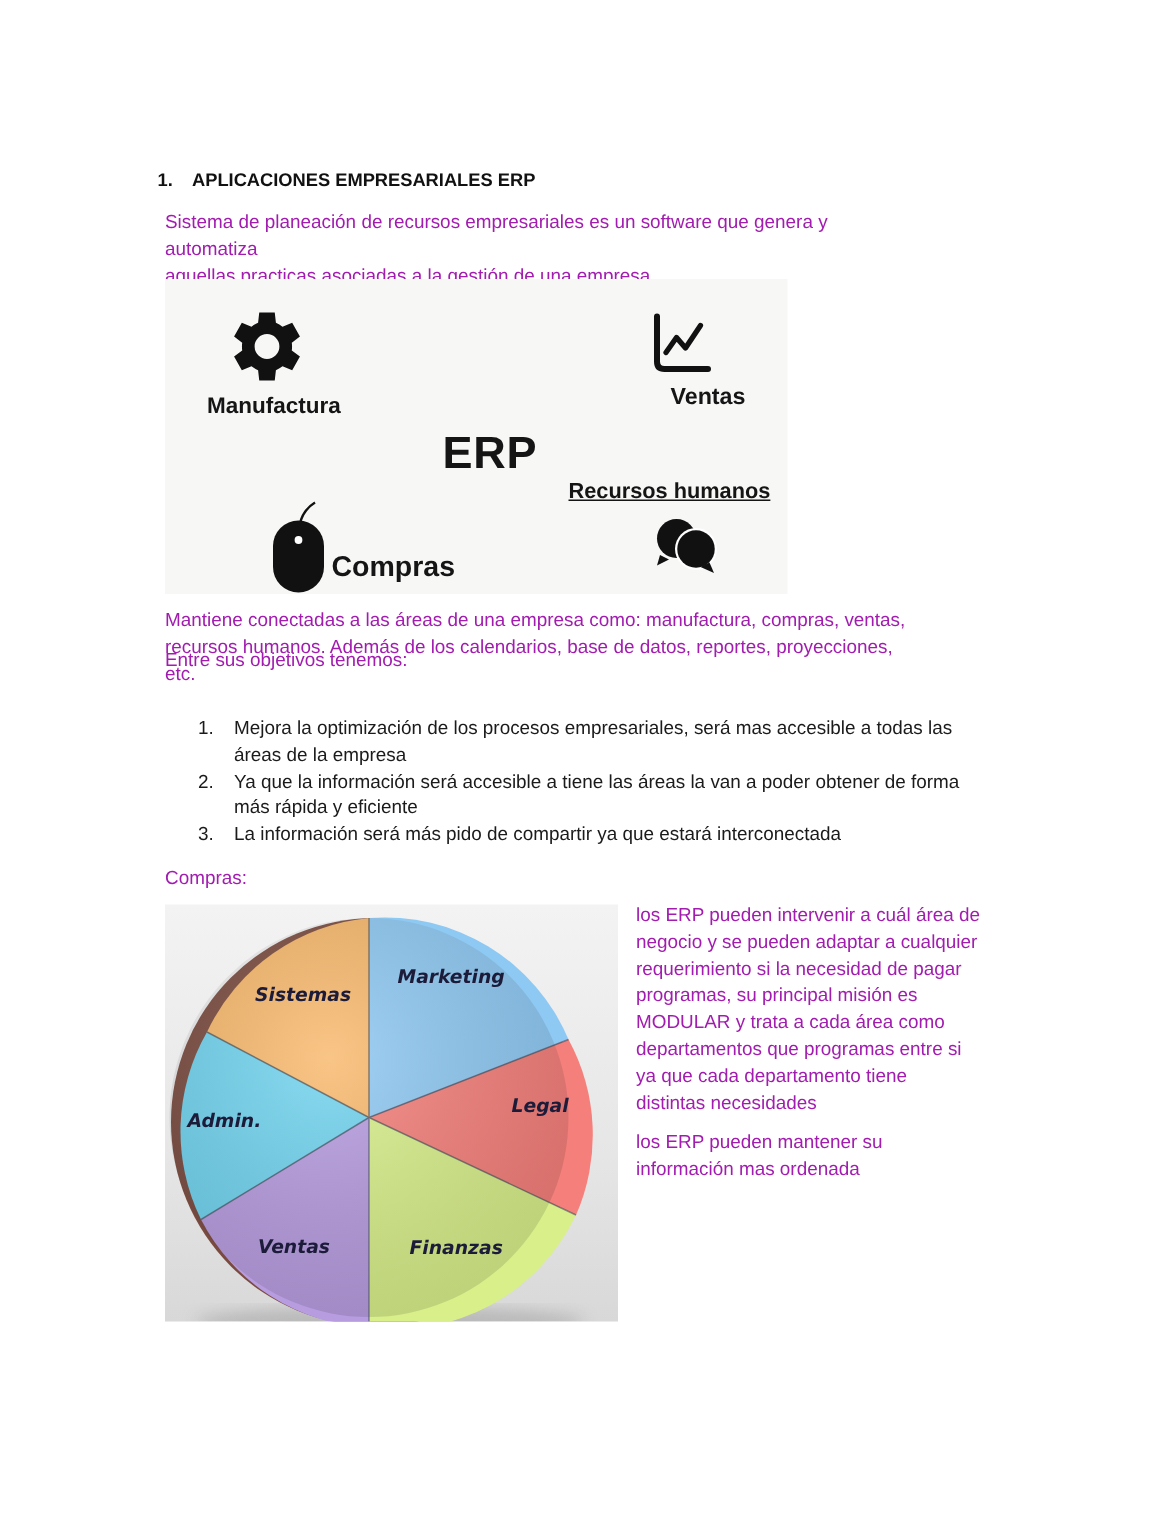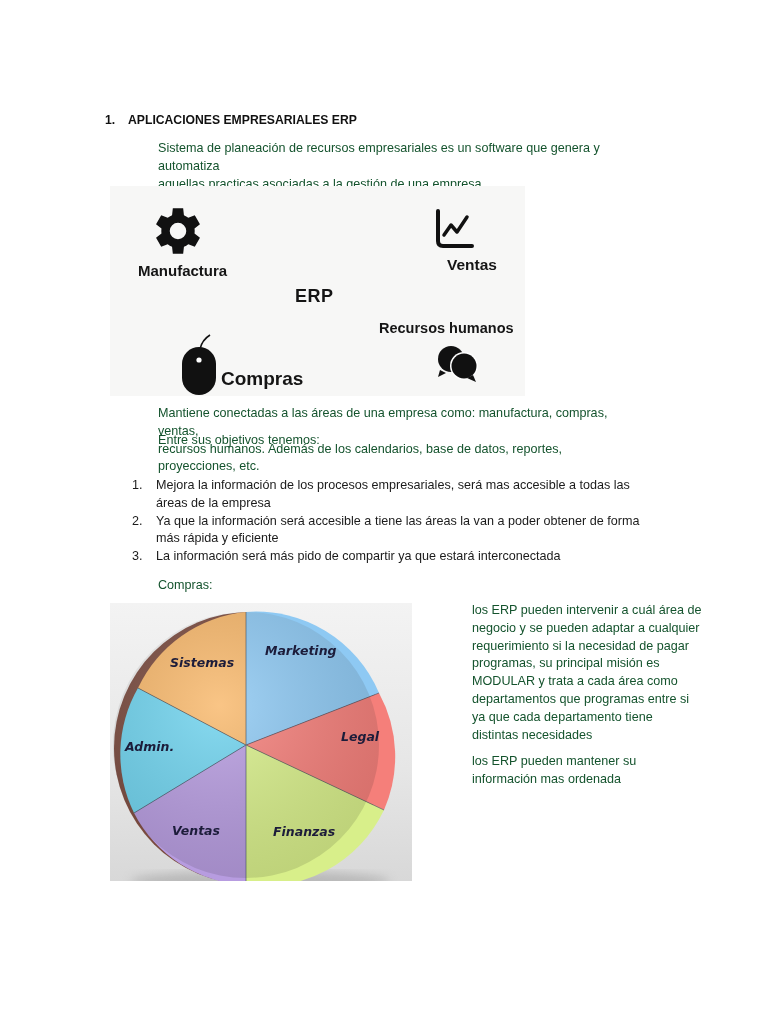--- a/index.html
+++ b/index.html
@@ -3,21 +3,21 @@
   <meta charset="utf-8">
   <style>
     html, body { margin: 0; padding: 0; }
     body {
       width: 768px; height: 1024px; background: #ffffff; position: relative;
       font-family: "Liberation Sans", sans-serif; color: #1a1a1a; overflow: hidden;
     }
     .doc { position: absolute; left: 0; top: 0; width: 608px; height: 1024px; }
     .body-text {
       font-family: "Liberation Sans", sans-serif; font-size: 12.6px; line-height: 17.8px;
-      color: #14532d; position: absolute; margin-left: 48px;
+      color: #a21caf; position: absolute;
     }
     .heading {
       position: absolute; left: 105px; top: 113px; font-weight: bold; font-size: 12.2px;
       font-family: "Liberation Sans", sans-serif; color: #111;
     }
     .heading .num { display: inline-block; width: 23px; }
     .erp-figure {
       position: absolute; left: 110px; top: 186px; width: 415px; height: 210px;
       background: #f7f7f6; overflow: hidden;
     }
@@ -63,23 +63,23 @@
       <path fill="#111" d="M19.4 13a7.6 7.6 0 0 0 0-2l2.1-1.6-2-3.5-2.5 1a7.4 7.4 0 0 0-1.7-1L15 3.2h-4L10.7 5.9a7.4 7.4 0 0 0-1.7 1l-2.5-1-2 3.5L6.6 11a7.6 7.6 0 0 0 0 2l-2.1 1.6 2 3.5 2.5-1a7.4 7.4 0 0 0 1.7 1l.3 2.7h4l.3-2.7a7.4 7.4 0 0 0 1.7-1l2.5 1 2-3.5zM13 15.2a3.2 3.2 0 1 1 0-6.4 3.2 3.2 0 0 1 0 6.4z" transform="translate(-1 0)"></path>
     </svg>
     <div class="fig-label" style="left:28px; top:76px; font-size:15px;">Manufactura</div>
 
     <svg class="fig-icon" style="left:324px; top:22px;" width="42" height="42" viewBox="0 0 42 42">
       <path d="M4 3 V33 Q4 38 9 38 H38" fill="none" stroke="#111" stroke-width="4" stroke-linecap="round"></path>
       <path d="M10 27 L17 17 L23 24 L33 9" fill="none" stroke="#111" stroke-width="3.5" stroke-linecap="round" stroke-linejoin="round"></path>
     </svg>
     <div class="fig-label" style="left:337px; top:70px; font-size:15.5px;">Ventas</div>
 
-    <div class="fig-label" style="left:185px; top:100px; font-size:18px; letter-spacing:0.5px;">ERP</div>
+    <div class="fig-label" style="left:185px; top:100px; font-size:30px; letter-spacing:0.5px;">ERP</div>
 
-    <div class="fig-label" style="left:269px; top:134px; font-size:14.5px;">Recursos humanos</div>
+    <div class="fig-label" style="left:269px; top:134px; font-size:14.5px;text-decoration:underline;">Recursos humanos</div>
     <svg class="fig-icon" style="left:326px; top:156px;" width="46" height="42" viewBox="0 0 46 42">
       <path d="M4 28 L2 35 L10 31 Z" fill="#111"></path>
       <ellipse cx="15" cy="17" rx="13" ry="13" fill="#111"></ellipse>
       <circle cx="28" cy="24" r="14" fill="#fff"></circle>
       <path d="M37 33 L40 40 L31 36 Z" fill="#111"></path>
       <circle cx="28" cy="24" r="12.5" fill="#111"></circle>
     </svg>
 
     <svg class="fig-icon" style="left:70px; top:146px;" width="40" height="64" viewBox="0 0 40 64">
       <path d="M20 17 Q22 8 30 3" fill="none" stroke="#111" stroke-width="1.6"></path>
@@ -92,21 +92,21 @@
   <div class="body-text" style="left:110px; top:405px;">
     <div>Mantiene conectadas a las áreas de una empresa como: manufactura, compras, ventas,</div>
     <div>recursos humanos. Además de los calendarios, base de datos, reportes, proyecciones, etc.</div>
   </div>
 
   <div class="body-text" style="left:110px; top:432px;">Entre sus objetivos tenemos:</div>
 
   <ol class="objectives">
     <li>
       <span class="n">1.</span>
-      <div>Mejora la información de los procesos empresariales, será mas accesible a todas las</div>
+      <div>Mejora la optimización de los procesos empresariales, será mas accesible a todas las</div>
       <div>áreas de la empresa</div>
     </li>
     <li>
       <span class="n">2.</span>
       <div>Ya que la información será accesible a tiene las áreas la van a poder obtener de forma</div>
       <div>más rápida y eficiente</div>
     </li>
     <li>
       <span class="n">3.</span>
       <div>La información será más pido de compartir ya que estará interconectada</div>

